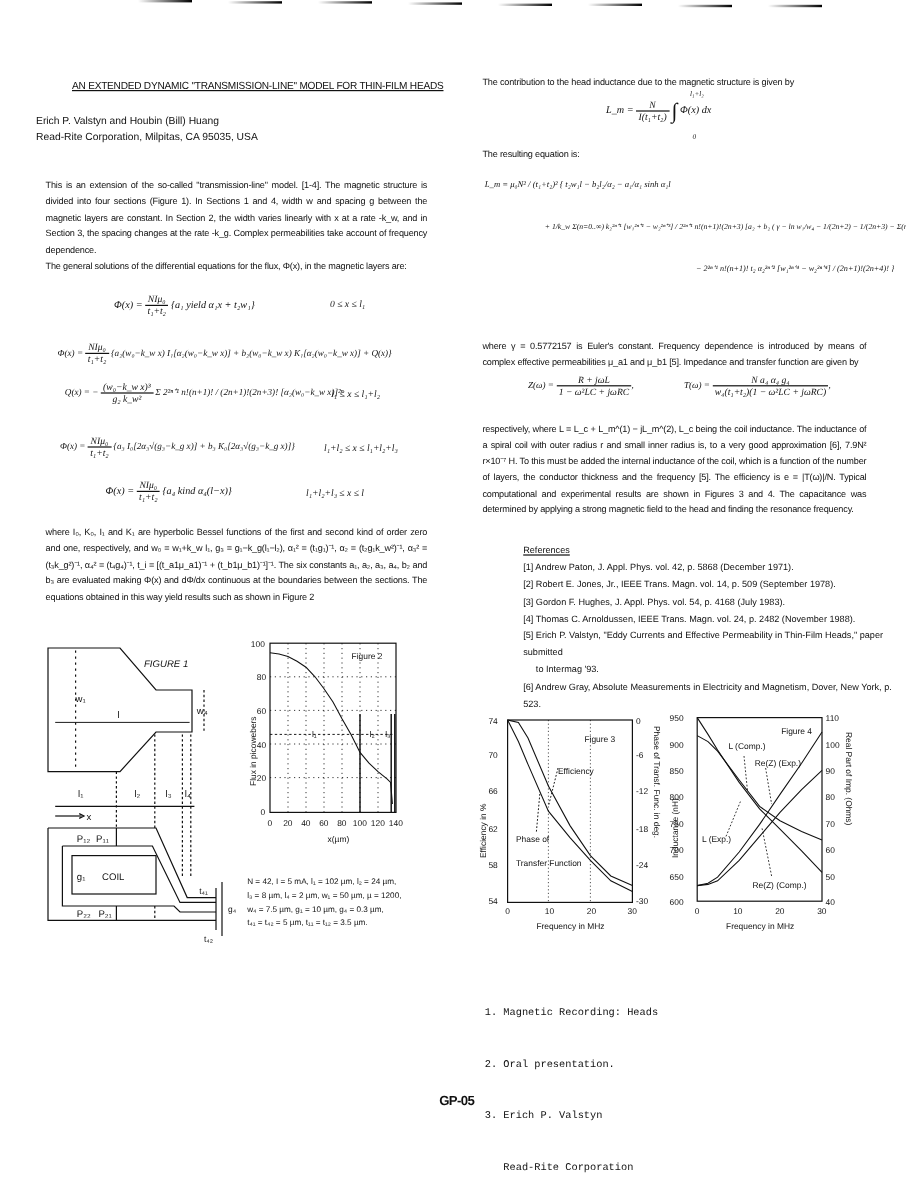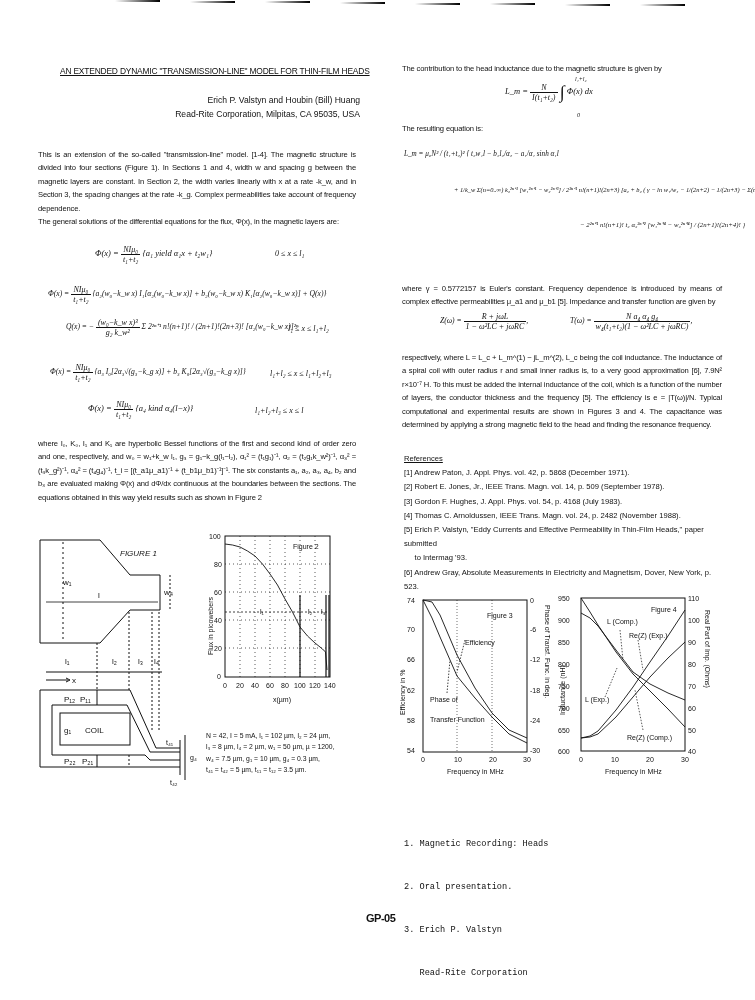--- a/index.html
+++ b/index.html
@@ -1,28 +1,28 @@
 <!DOCTYPE html>
 <html><head>
 <meta charset="utf-8">
 <style>
   html, body { margin:0; padding:0; background:#ffffff; }
   body { width:755px; height:1000px; position:relative; overflow:hidden; font-family:"Liberation Sans", sans-serif; color:#111; }
   .topmarks { position:absolute; top:0; left:0; width:755px; height:6px; }
   .topmarks span { position:absolute; top:0; height:2px; background:linear-gradient(90deg,#fff,#000); }
   .col { position:absolute; }
   .title { position:absolute; left:60px; top:66px; width:270px; font-size:8.6px; text-decoration:underline; letter-spacing:-0.2px; white-space:nowrap; transform:scaleX(0.98); transform-origin:left; }
-  .authors { position:absolute; left:30px; top:93px; width:330px; text-align:right; font-size:8.6px; line-height:14px; }
+  .authors { position:absolute; left:30px; top:93px; width:330px; text-align:left; font-size:8.6px; line-height:14px; }
   .para { font-size:7.6px; line-height:13.4px; text-align:justify; letter-spacing:-0.15px; }
   .eq { position:absolute; font-family:"Liberation Serif", serif; font-size:8.5px; white-space:nowrap;font-style:italic; }
   .eq .frac { display:inline-block; vertical-align:middle; text-align:center; font-size:8px; }
   .eq .frac .num { border-bottom:1px solid #111; padding:0 2px; display:block; }
   .eq .frac .den { display:block; padding:0 2px; }
   .eq .cond { position:absolute; font-size:8px; }
-  .refs { font-size:7.6px; line-height:14.2px; }
+  .refs { font-size:7.6px; line-height:14.2px;margin-left:32px; }
   .refs .rh { text-decoration:underline; }
   .mono { font-family:"Liberation Mono", monospace; font-size:8.6px; line-height:14.4px; white-space:pre; }
   .pageno { position:absolute; left:366px; top:912px; font-weight:bold; font-size:11px; letter-spacing:-0.5px; }
   svg text { font-family:"Liberation Sans", sans-serif; }
 </style>
 </head>
 <body>
 
 <div class="topmarks">
   <span style="left:115px;width:45px;"></span>
@@ -48,21 +48,21 @@
   <span>Φ(x) =</span>
   <span class="frac"><span class="num">NIμ₀</span><span class="den">t₁+t₂</span></span>
   <span>{a₁ yield α₁x + t₂w₁}</span>
   <span class="cond" style="left:180px;top:4px;">0 ≤ x ≤ l₁</span>
 </div>
 <div class="eq" style="left:48px;top:285px;font-size:7.6px;">
   <span>Φ(x) =</span>
   <span class="frac"><span class="num">NIμ₀</span><span class="den">t₁+t₂</span></span>
   <span>{a₂(w₀−k_w x) I₁[α₂(w₀−k_w x)] + b₂(w₀−k_w x) K₁[α₂(w₀−k_w x)] + Q(x)}</span>
 </div>
-<div class="eq" style="left:66px;top:318px;font-size:7.6px;">
+<div class="eq" style="left:54px;top:318px;font-size:7.6px;">
   <span>Q(x) = −</span>
   <span class="frac"><span class="num">(w₀−k_w x)³</span><span class="den">g₂ k_w²</span></span>
   <span>Σ 2²ⁿ⁺¹ n!(n+1)! / (2n+1)!(2n+3)! [α₂(w₀−k_w x)]²ⁿ</span>
   <span class="cond" style="left:222px;top:6px;">l₁ ≤ x ≤ l₁+l₂</span>
 </div>
 <div class="eq" style="left:50px;top:363px;font-size:7.6px;">
   <span>Φ(x) =</span>
   <span class="frac"><span class="num">NIμ₀</span><span class="den">t₁+t₂</span></span>
   <span>{a₃ I₀[2α₃√(g₃−k_g x)] + b₃ K₀[2α₃√(g₃−k_g x)]}</span>
   <span class="cond" style="left:220px;top:6px;">l₁+l₂ ≤ x ≤ l₁+l₂+l₃</span>

